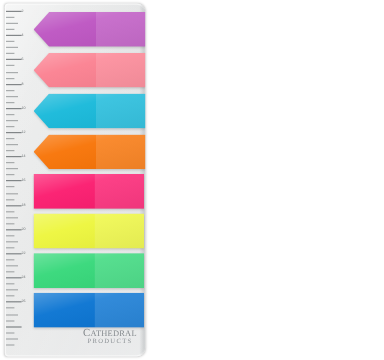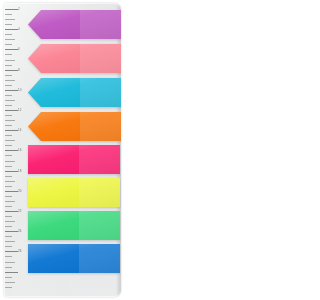--- a/index.html
+++ b/index.html
@@ -279,14 +279,18 @@
       <div class="strip rect" style="top: 241px; width: 92px;">
         <div class="strip-body">
           <div class="strip-shape" style="background: rgb(10, 116, 210);">
             <div class="strip-half"></div>
             <div class="strip-gloss"></div>
           </div>
         </div>
       </div>
     </div>
 
+  <div class="logo">
+    <div class="logo-top"><span class="cap">C</span><span>ATHEDRAL</span></div>
+    <div class="logo-bottom">PRODUCTS</div>
+  </div>
 
 </div>
 
 </body></html>

